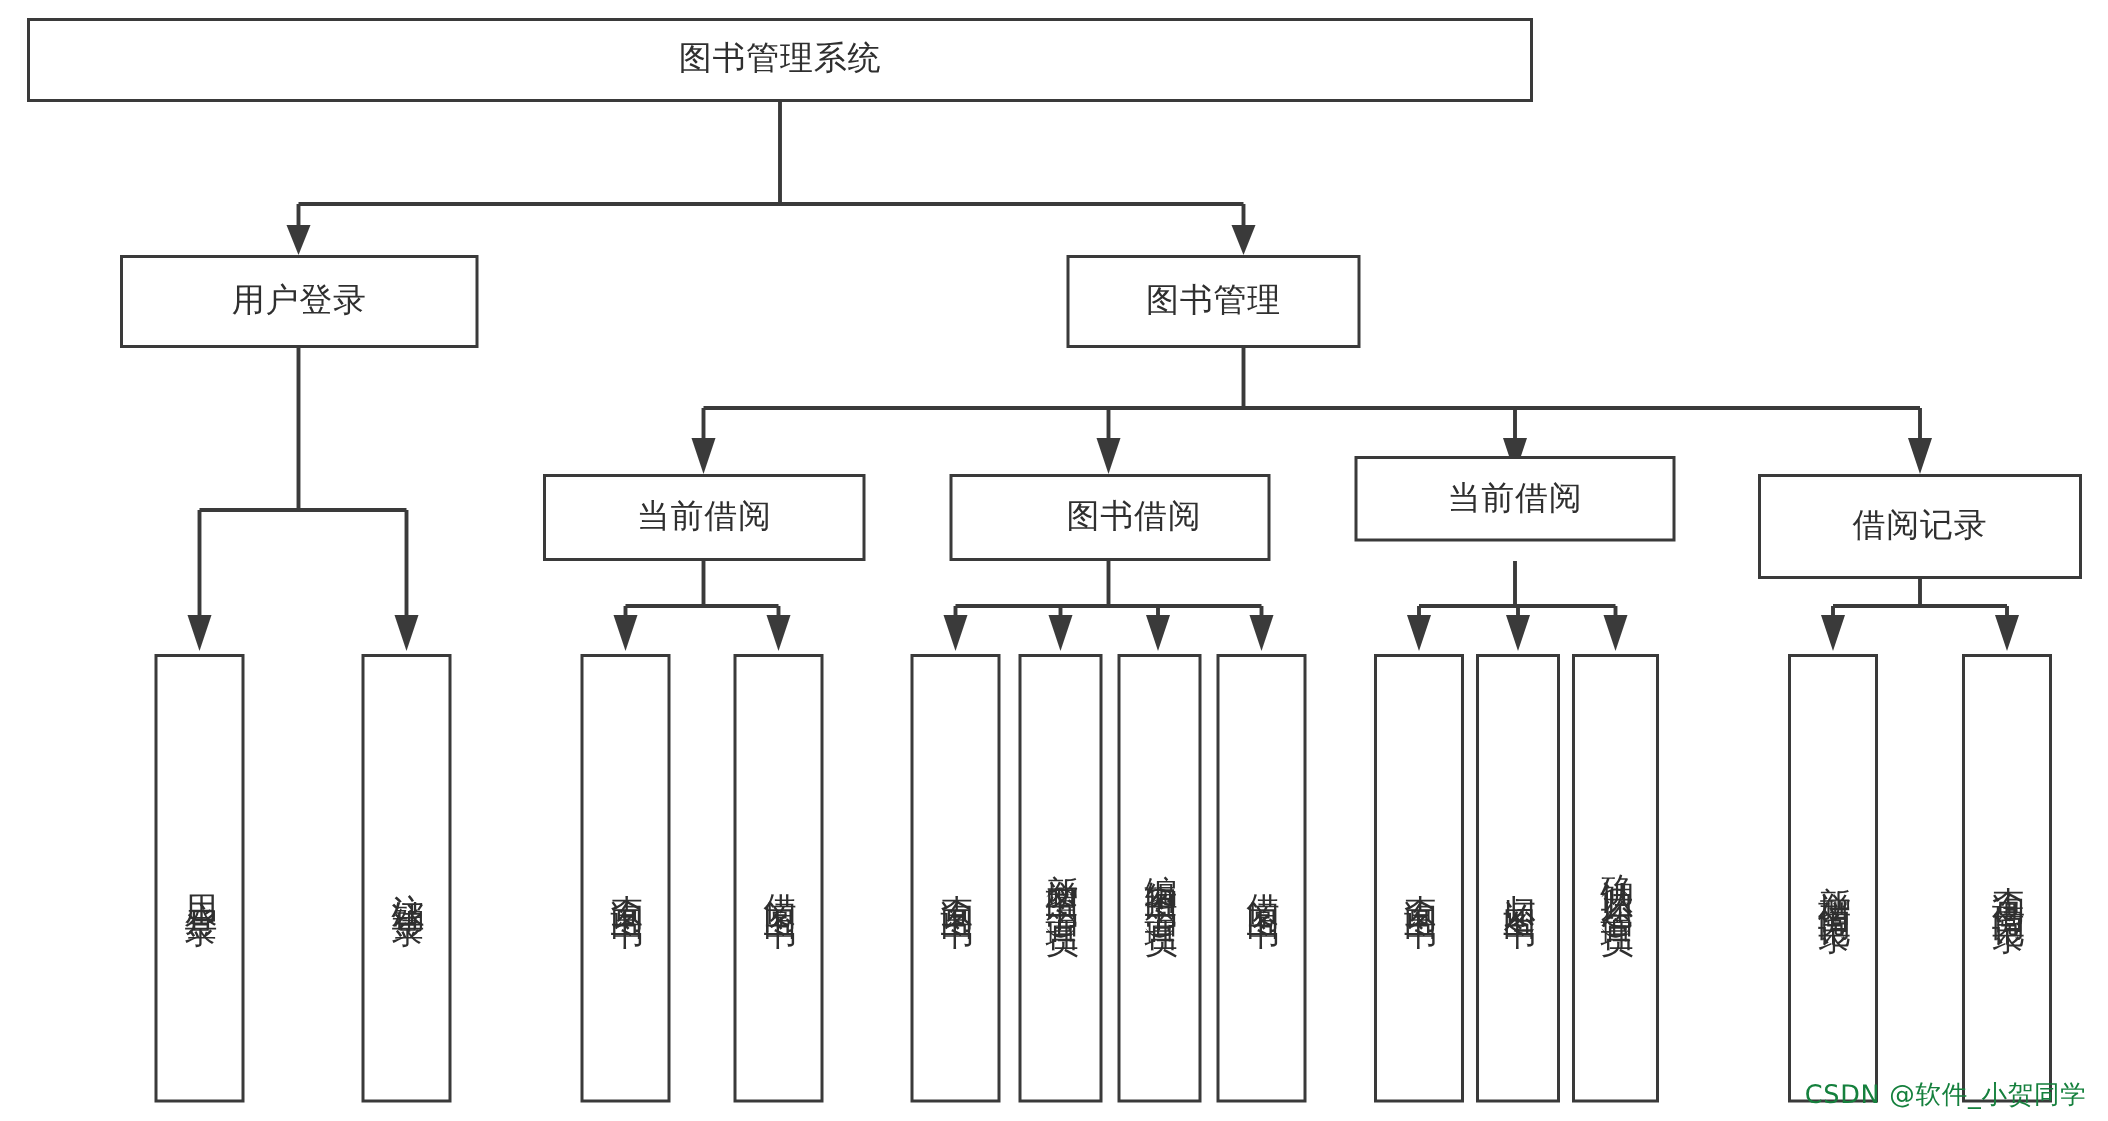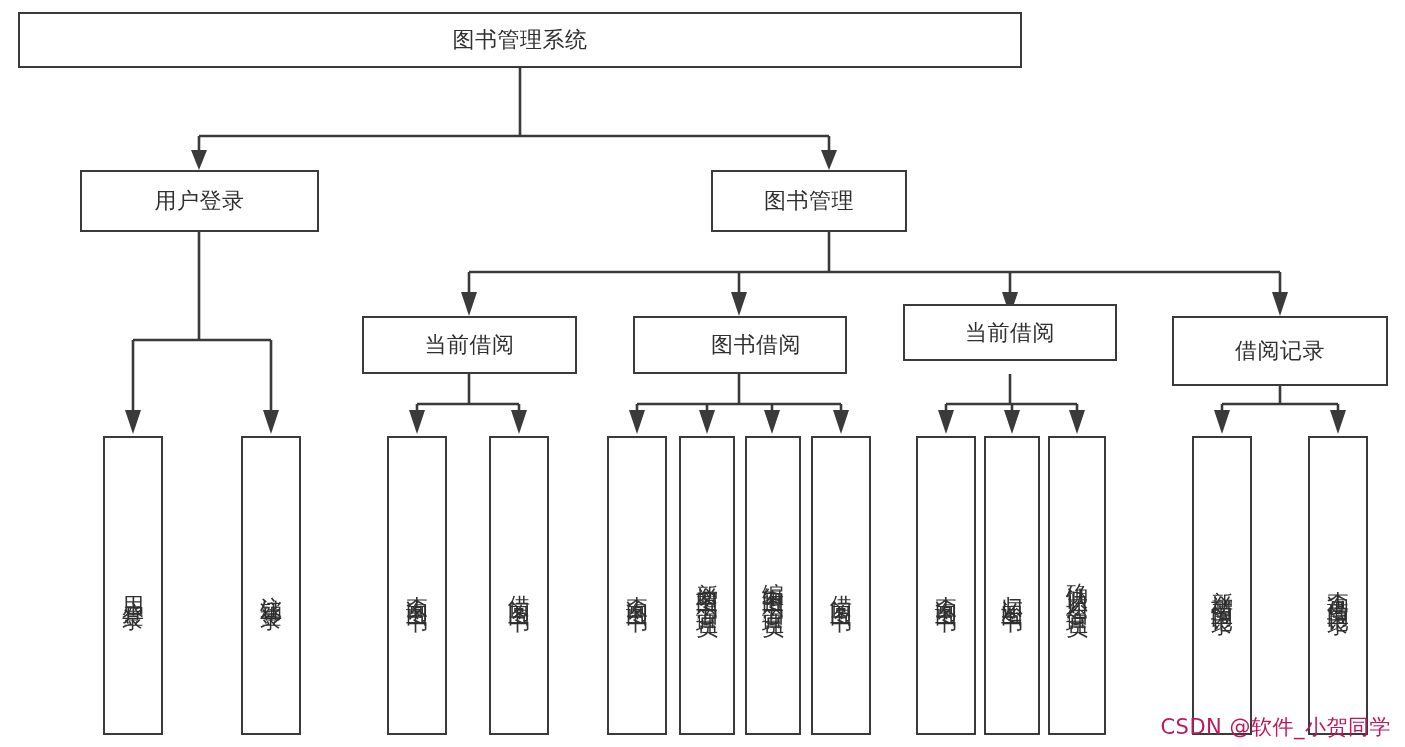--- a/index.html
+++ b/index.html
@@ -45,22 +45,22 @@
   .node.v .label{
     writing-mode:vertical-rl;
     text-orientation:upright;
     font-size:22px;
     letter-spacing:5px;
     line-height:1;
     max-height:100%;
   }
   .watermark{
     position:absolute;
-    color:#be185d;
-    font-size:21px;
+    color:#15803d;
+    font-size:17px;
     letter-spacing:0.5px;
     white-space:nowrap;
     z-index:5;
     user-select:none;
   }
   svg#edges{
     position:absolute;left:0;top:0;width:1405px;height:747px;
     z-index:1;
     pointer-events:none;
   }

